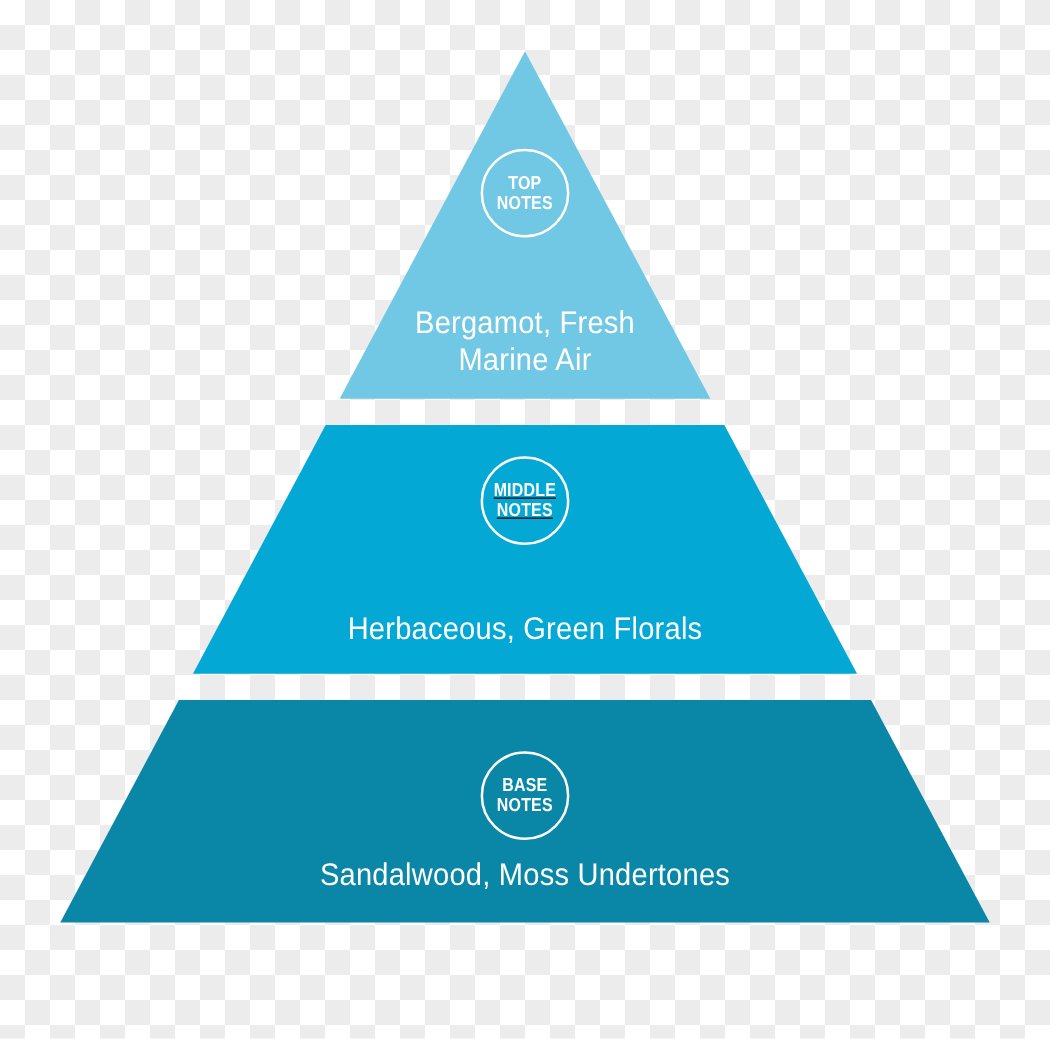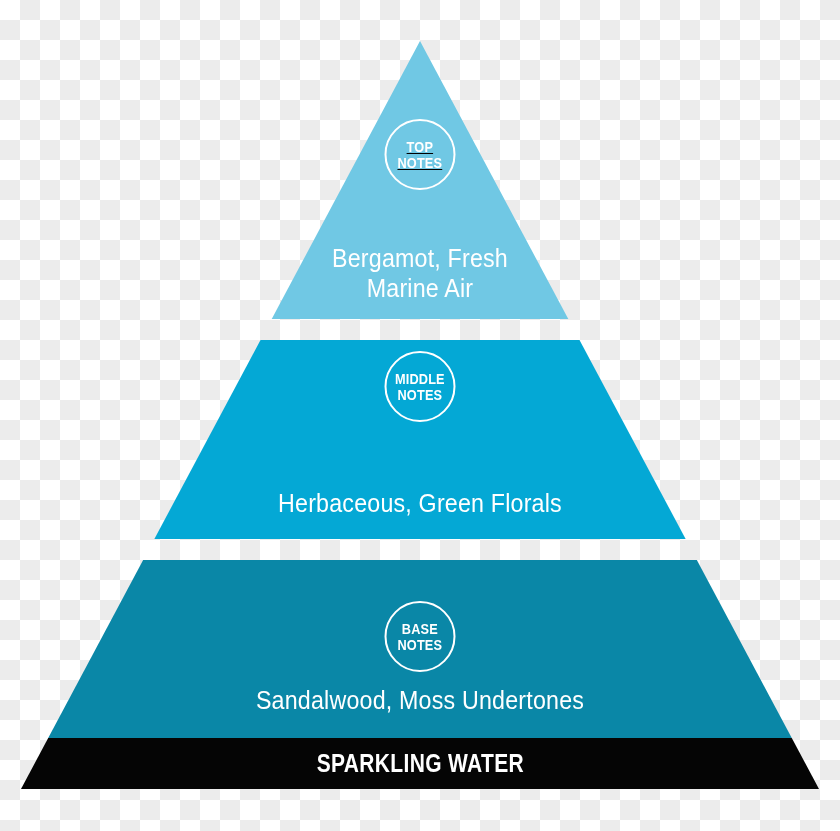--- a/index.html
+++ b/index.html
@@ -20,22 +20,22 @@
   .band-top{top:0;height:278px;}
   .band-middle{top:299px;height:199px;}
   .band-base{top:519px;height:178px;}
   .band-footer{top:697px;height:51px;display:flex;align-items:center;justify-content:center;}
   .badge{
     position:absolute;left:50%;transform:translateX(-50%);
     width:71px;height:71px;box-sizing:border-box;
     border:2.5px solid #ffffff;border-radius:50%;
     display:flex;align-items:center;justify-content:center;
   }
-  .badge-top{top:78px;text-decoration:underline;}
-  .badge-middle{top:310px;}
+  .badge-top{top:78px;}
+  .badge-middle{top:324px;text-decoration:underline;}
   .badge-base{top:560px;}
   .badge-text{
     color:#ffffff;font-weight:700;font-size:15px;line-height:16px;
     text-align:center;transform:scaleX(0.85);letter-spacing:0.2px;
     white-space:nowrap;
   }
   .badge-text span{display:block;}
   .desc{
     position:absolute;left:0;width:100%;
     color:#ffffff;font-size:25px;font-weight:400;line-height:30px;
@@ -51,23 +51,20 @@
 </style>
 </head>
 <body>
 
 <div class="stage" style="background-image: repeating-conic-gradient(rgb(236, 236, 236) 0%, rgb(236, 236, 236) 25%, rgb(255, 255, 255) 0%, rgb(255, 255, 255) 50%); background-size: 40px 40px;">
   <div class="pyramid">
 
     <div class="band band-top" style="background: rgb(112, 200, 228);"></div>
     <div class="band band-middle" style="background: rgb(4, 168, 213);"></div>
     <div class="band band-base" style="background: rgb(10, 135, 167);"></div>
-    <div class="band band-footer" style="background: rgb(5, 5, 5);">
-      <div class="footer-label" style="color: rgb(255, 255, 255);">SPARKLING WATER</div>
-    </div>
 
     <div class="badge badge-top">
       <div class="badge-text">
         <span>TOP</span>
         <span>NOTES</span>
       </div>
     </div>
     <div class="desc desc-top">
       <div>Bergamot, Fresh</div>
       <div>Marine Air</div>

